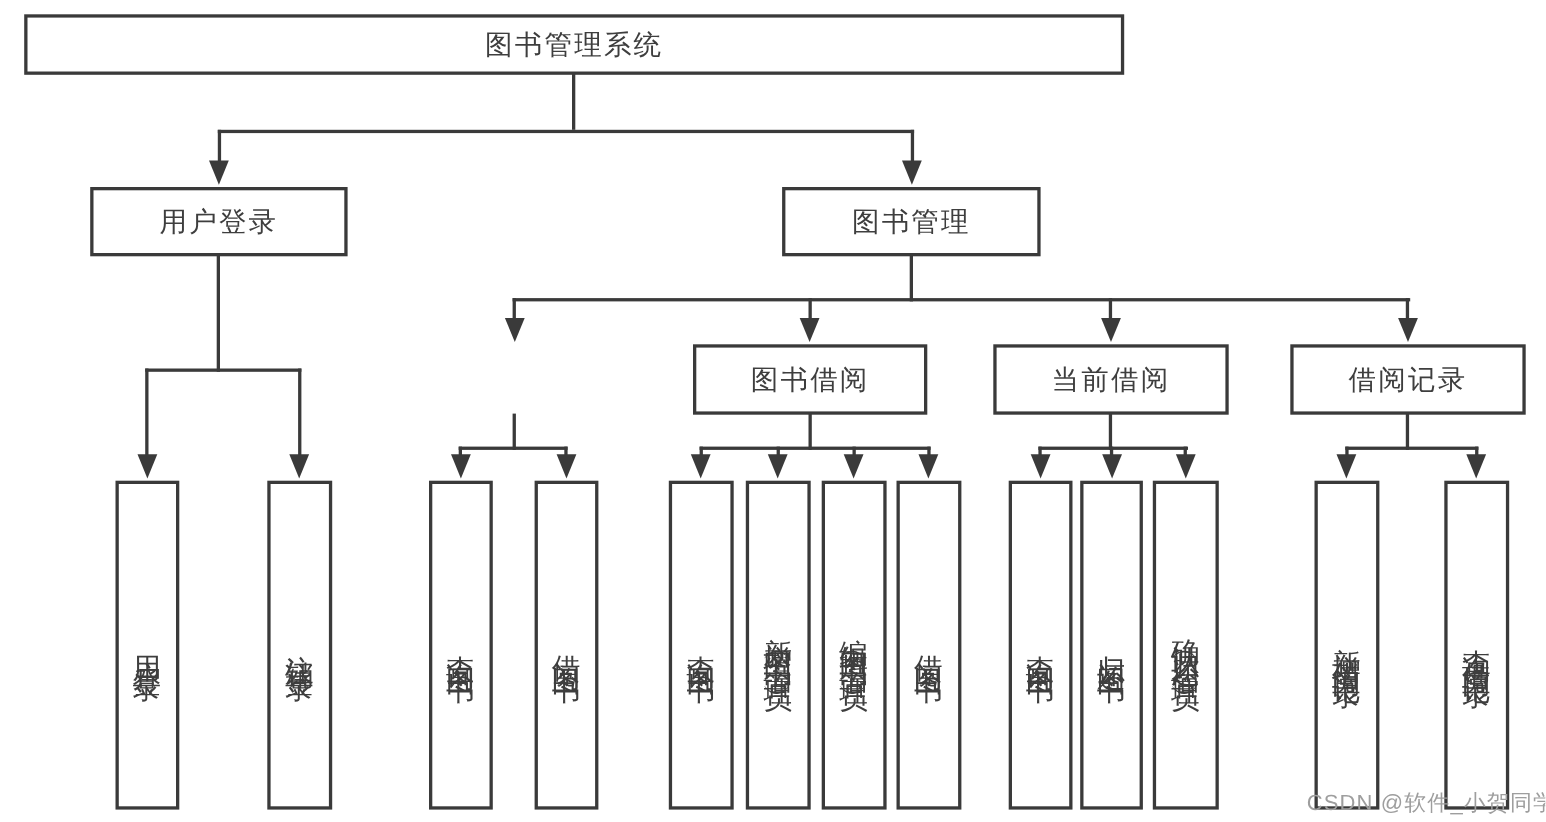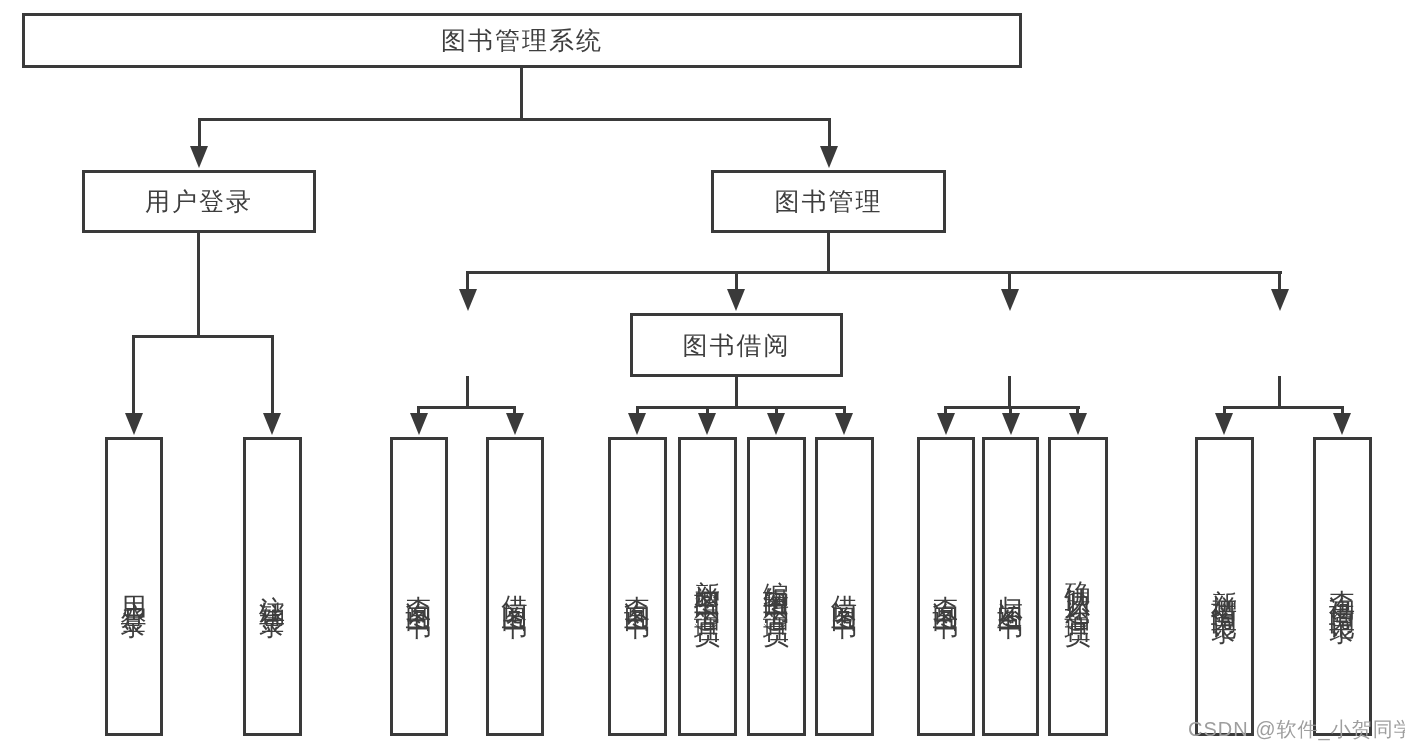--- a/index.html
+++ b/index.html
@@ -83,20 +83,22 @@
   <div class="line" style="left:466px;top:271px;width:3px;height:24px;"></div>
   <div class="tri" style="left:459px;top:289px;"></div>
   <div class="line" style="left:735px;top:271px;width:3px;height:24px;"></div>
   <div class="tri" style="left:727px;top:289px;"></div>
   <div class="line" style="left:1008px;top:271px;width:3px;height:24px;"></div>
   <div class="tri" style="left:1001px;top:289px;"></div>
   <div class="line" style="left:1278px;top:271px;width:3px;height:24px;"></div>
   <div class="tri" style="left:1271px;top:289px;"></div>
 
   <div class="box" style="left:630px;top:313px;width:213px;height:64px;">图书借阅</div>
+  <div class="box" style="left:903px;top:313px;width:214px;height:64px;">当前借阅</div>
+  <div class="box" style="left:1173px;top:313px;width:214px;height:64px;">借阅记录</div>
 
   <div class="line" style="left:466px;top:376px;width:3px;height:33px;"></div>
   <div class="line" style="left:417px;top:406px;width:99px;height:3px;"></div>
   <div class="line" style="left:417px;top:406px;width:3px;height:12px;"></div>
   <div class="tri" style="left:410px;top:413px;"></div>
   <div class="line" style="left:513px;top:406px;width:3px;height:12px;"></div>
   <div class="tri" style="left:506px;top:413px;"></div>
 
   <div class="line" style="left:735px;top:376px;width:3px;height:33px;"></div>
   <div class="line" style="left:636px;top:406px;width:210px;height:3px;"></div>

